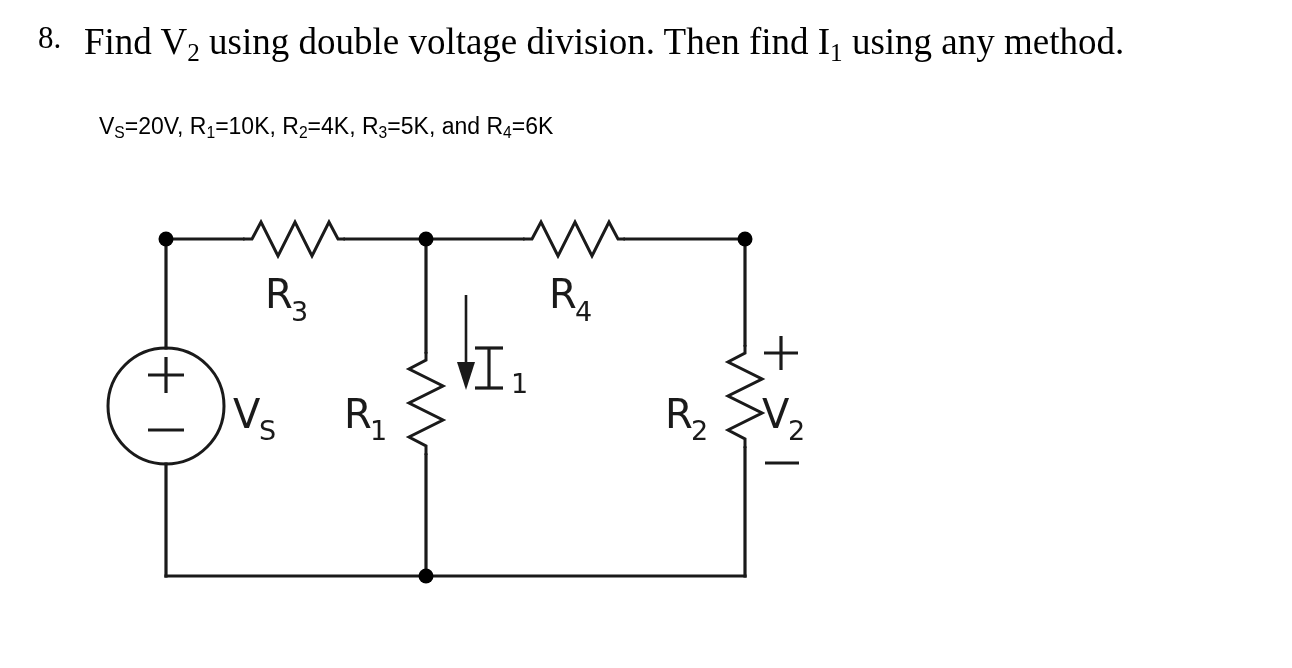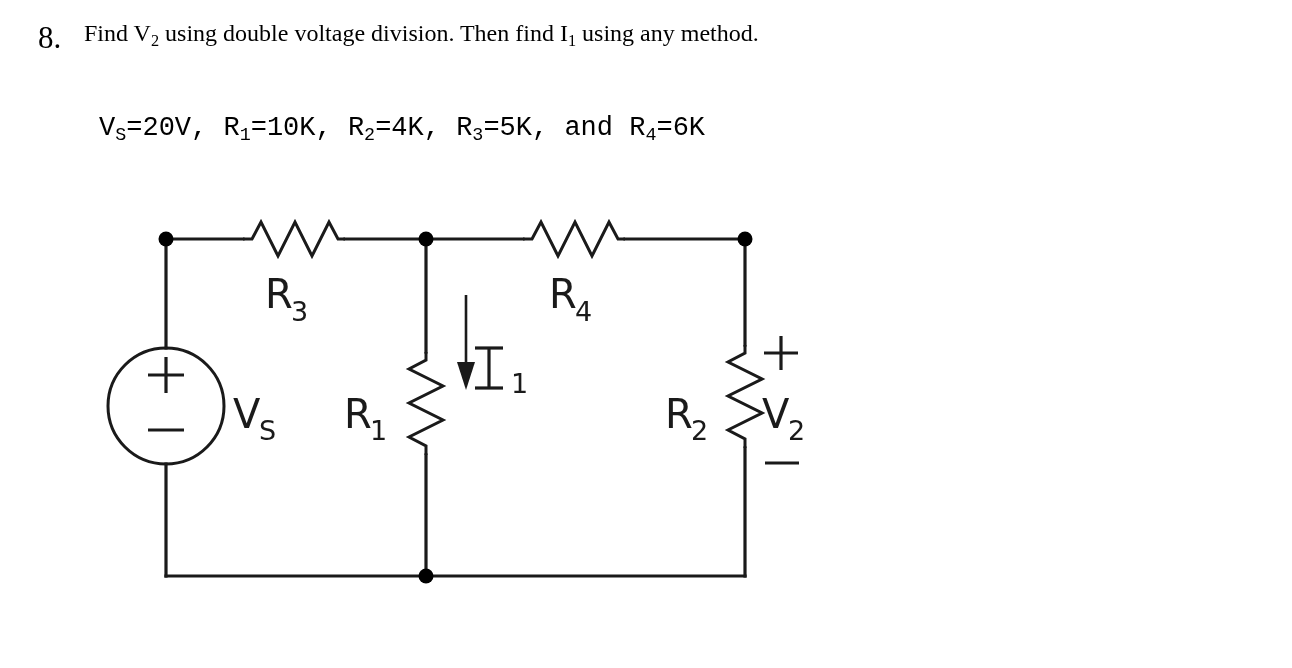--- a/index.html
+++ b/index.html
@@ -25,29 +25,29 @@
     position: absolute;
     left: 38px;
     top: 20px;
     font-size: 31px;
     font-family: "Liberation Serif", serif;
   }
   .q-text {
     position: absolute;
     left: 84px;
     top: 20px;
-    font-size: 24px;
+    font-size: 37px;
     font-family: "Liberation Serif", serif;
   }
   .q-values {
     position: absolute;
     left: 99px;
     top: 113px;
-    font-size: 27px;
-    font-family: Liberation Mono, monospace;
+    font-size: 23px;
+    font-family: Liberation Sans, sans-serif;
   }
   sub {
     font-size: 0.68em;
     vertical-align: -0.28em;
   }
   .circuit-wrap {
     position: absolute;
     left: 0;
     top: 190px;
     width: 900px;

